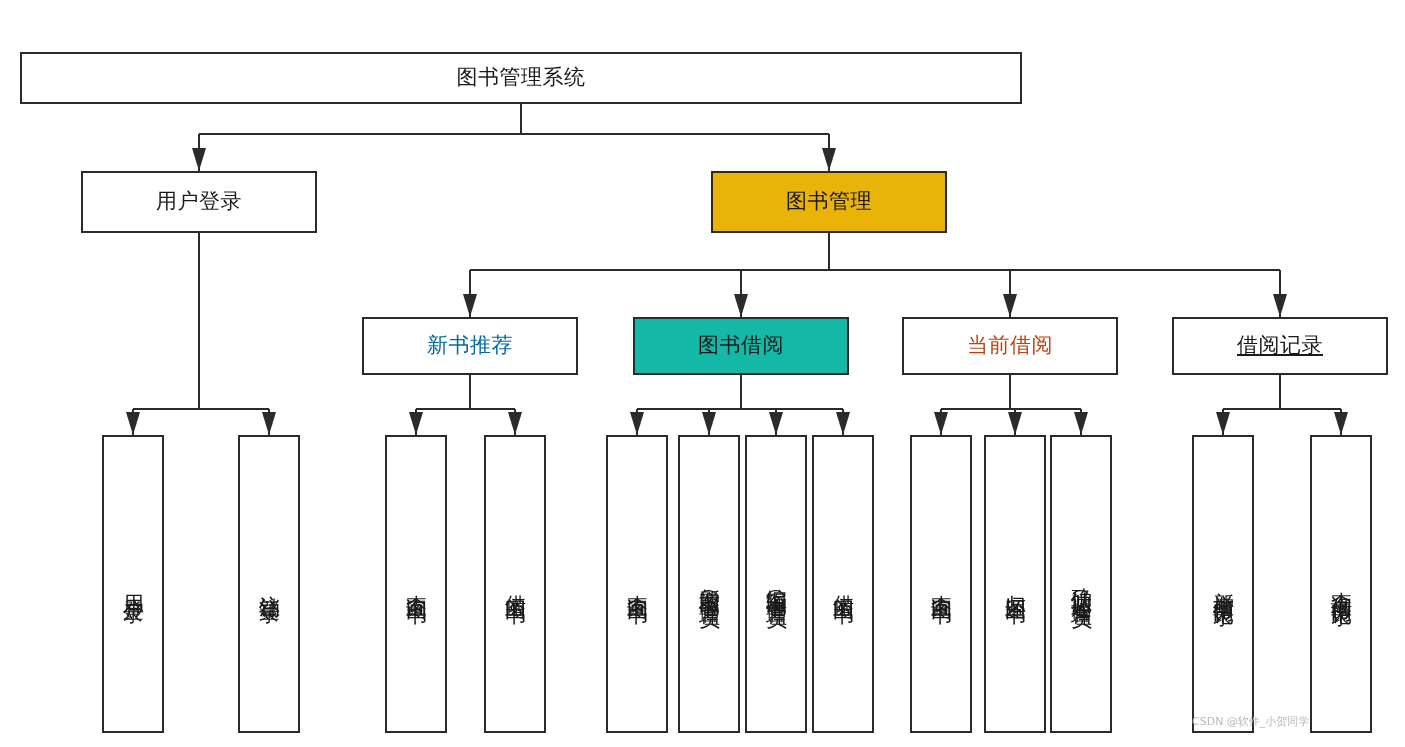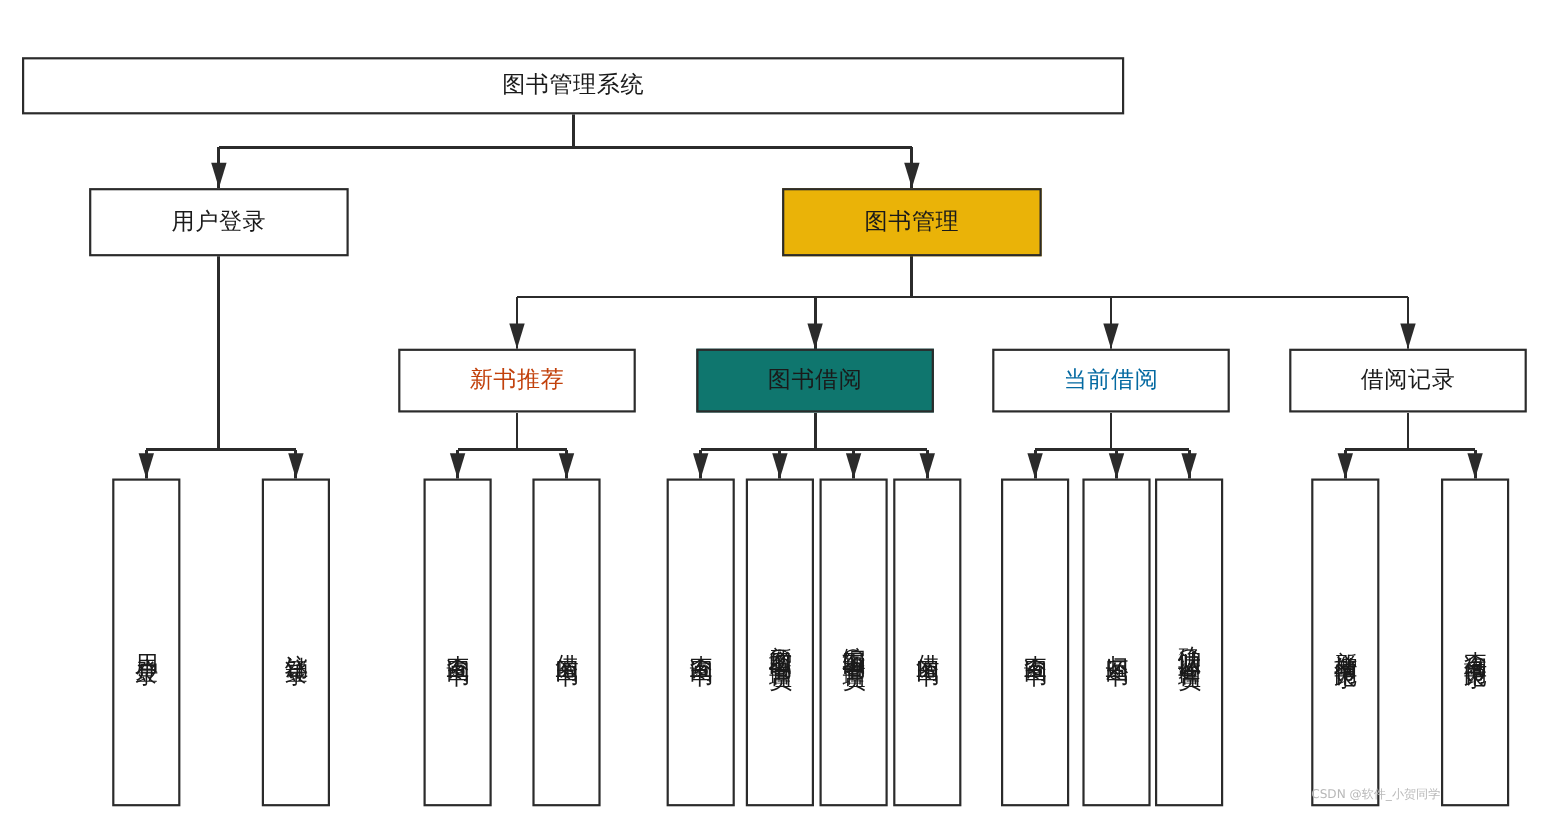--- a/index.html
+++ b/index.html
@@ -124,30 +124,30 @@
       <div class="node horizontal" style="left: 20px; top: 14px; width: 1002px; height: 52px; border-color: rgb(43, 43, 43); background: rgb(255, 255, 255); margin-top: 38px;">
         <span class="node-label" style="color: rgb(26, 26, 26);">图书管理系统</span>
       </div>
       <div class="node horizontal" style="left: 81px; top: 171px; width: 236px; height: 62px; border-color: rgb(43, 43, 43); background: rgb(255, 255, 255);">
         <span class="node-label" style="color: rgb(26, 26, 26);">用户登录</span>
       </div>
       <div class="node horizontal" style="left: 711px; top: 171px; width: 236px; height: 62px; border-color: rgb(43, 43, 43); background: #eab308;">
         <span class="node-label" style="color: rgb(26, 26, 26);">图书管理</span>
       </div>
       <div class="node horizontal" style="left: 362px; top: 317px; width: 216px; height: 58px; border-color: rgb(43, 43, 43); background: rgb(255, 255, 255);">
-        <span class="node-label" style="color: #c2410c;">新书推荐</span>
+        <span class="node-label" style="color: #0369a1;">新书推荐</span>
       </div>
-      <div class="node horizontal" style="left: 633px; top: 317px; width: 216px; height: 58px; border-color: rgb(43, 43, 43); background: #0f766e;">
+      <div class="node horizontal" style="left: 633px; top: 317px; width: 216px; height: 58px; border-color: rgb(43, 43, 43); background: #14b8a6;">
         <span class="node-label" style="color: rgb(26, 26, 26);">图书借阅</span>
       </div>
       <div class="node horizontal" style="left: 902px; top: 317px; width: 216px; height: 58px; border-color: rgb(43, 43, 43); background: rgb(255, 255, 255);">
-        <span class="node-label" style="color: #0369a1;">当前借阅</span>
+        <span class="node-label" style="color: #c2410c;">当前借阅</span>
       </div>
       <div class="node horizontal" style="left: 1172px; top: 317px; width: 216px; height: 58px; border-color: rgb(43, 43, 43); background: rgb(255, 255, 255);">
-        <span class="node-label" style="color: rgb(26, 26, 26);">借阅记录</span>
+        <span class="node-label" style="color: rgb(26, 26, 26); text-decoration: underline;">借阅记录</span>
       </div>
       <div class="node vertical" style="left: 102px; top: 435px; width: 62px; height: 298px; border-color: rgb(43, 43, 43); background: rgb(255, 255, 255);">
         <span class="node-label" style="color: rgb(26, 26, 26);">用户登录</span>
       </div>
       <div class="node vertical" style="left: 238px; top: 435px; width: 62px; height: 298px; border-color: rgb(43, 43, 43); background: rgb(255, 255, 255);">
         <span class="node-label" style="color: rgb(26, 26, 26);">注销登录</span>
       </div>
       <div class="node vertical" style="left: 385px; top: 435px; width: 62px; height: 298px; border-color: rgb(43, 43, 43); background: rgb(255, 255, 255);">
         <span class="node-label" style="color: rgb(26, 26, 26);">查询图书</span>
       </div>

